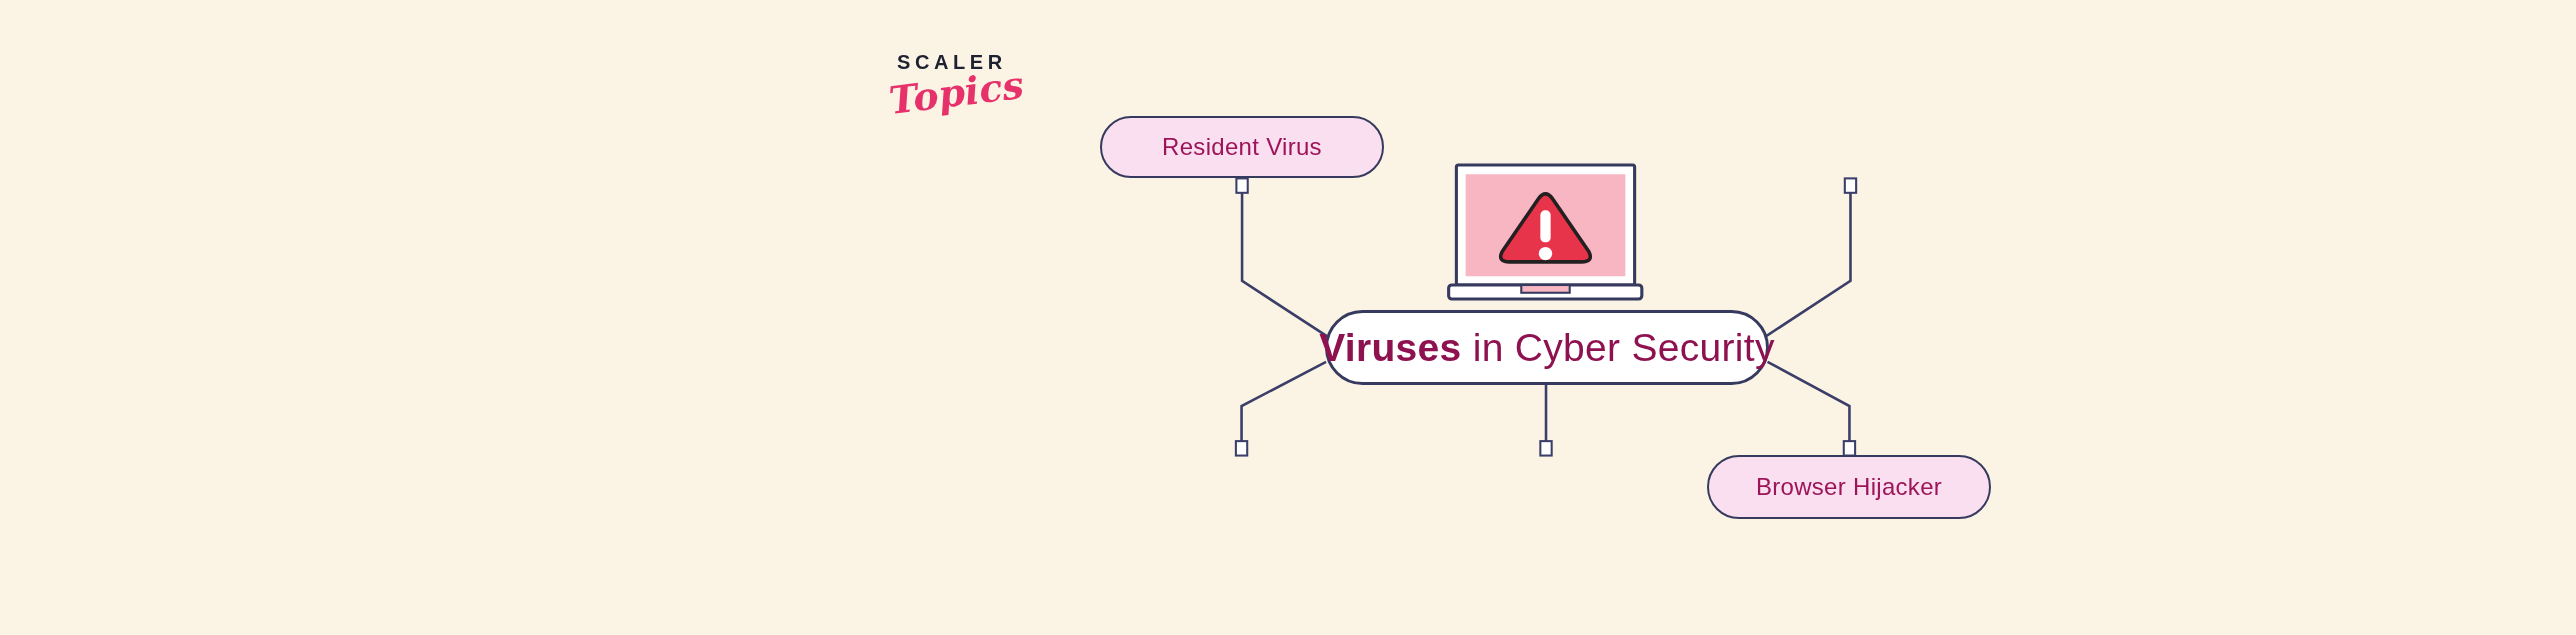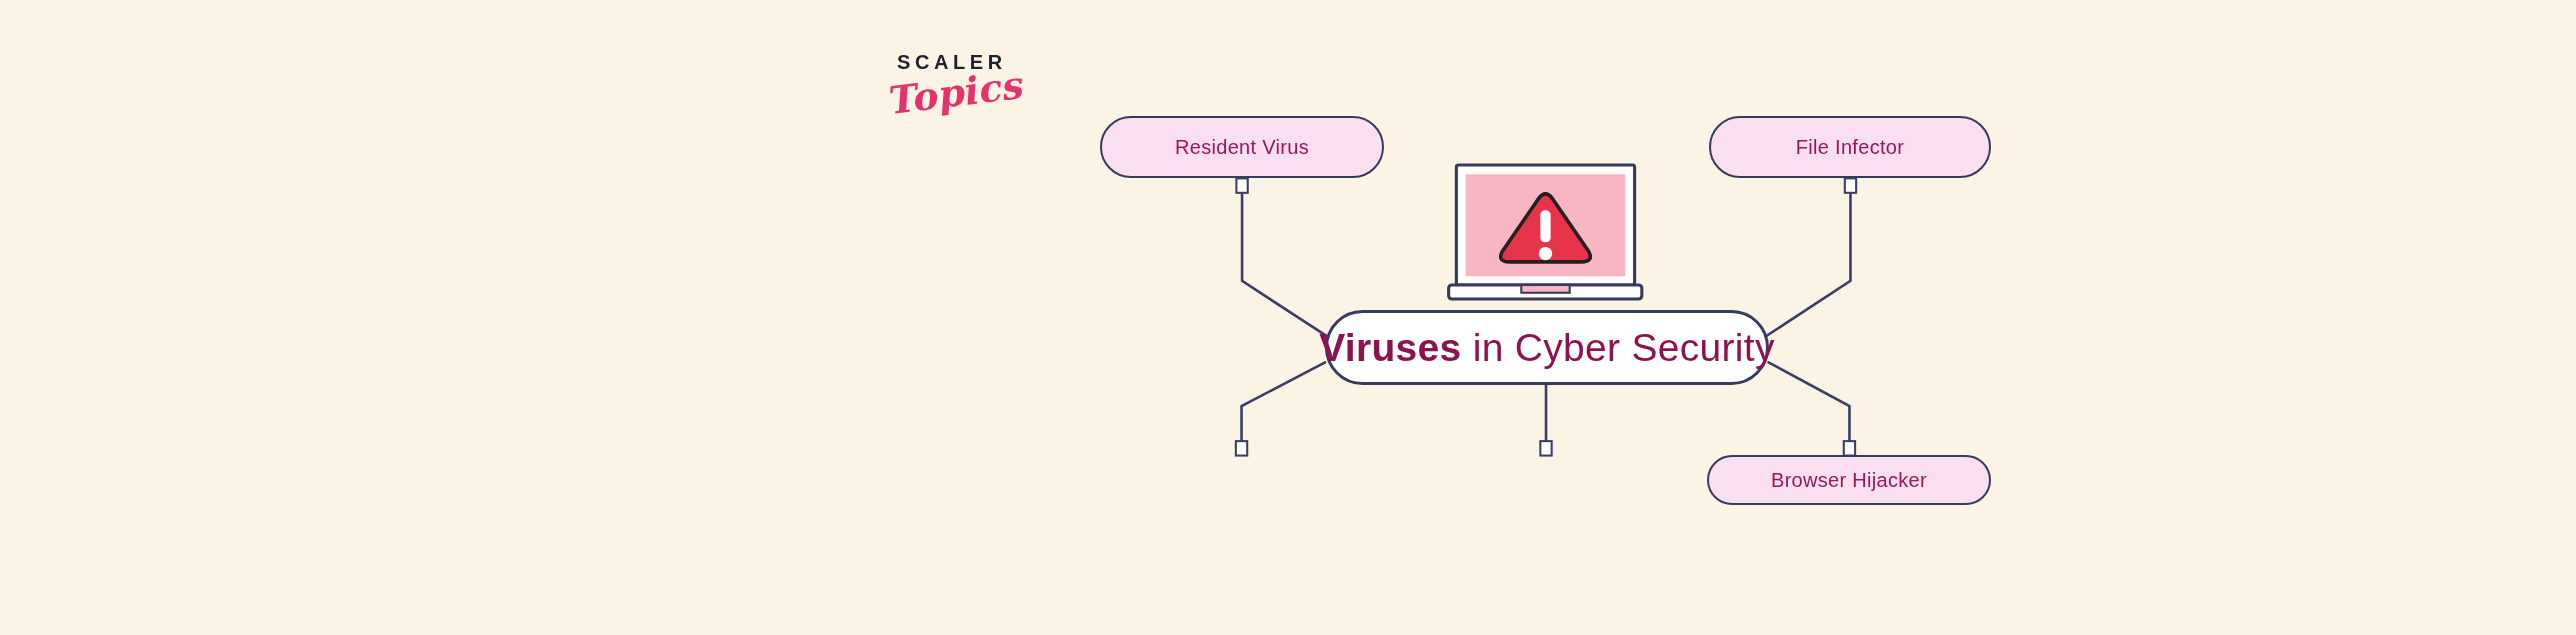--- a/index.html
+++ b/index.html
@@ -21,21 +21,21 @@
   .laptop-frame{fill:#FFFFFF;stroke:var(--node-border);stroke-width:6;}
   .laptop-screen-inner{fill:var(--laptop-screen);}
   .laptop-notch{fill:var(--laptop-screen);stroke:var(--node-border);stroke-width:4;}
   .alert-triangle{fill:var(--alert-red);stroke:var(--alert-outline);stroke-width:7;stroke-linejoin:round;}
   .alert-glyph{fill:#FFFFFF;}
   .pill{
     position:absolute;box-sizing:border-box;
     border:2.6px solid var(--node-border);border-radius:36px;
     background:var(--node-fill);color:var(--node-text);
     display:flex;align-items:center;justify-content:center;
-    font-size:20px;letter-spacing:0.3px;white-space:nowrap;
+    font-size:24px;letter-spacing:0.3px;white-space:nowrap;
   }
   .pill.central{
     background:var(--center-fill);color:var(--center-text);
     font-size:39px;border-width:3.1px;border-radius:39px;
   }
   .pill.central b{font-weight:bold;}
   .logo{position:absolute;left:897px;top:52px;}
   .logo-scaler{
     color:var(--brand-dark);font-size:20px;font-weight:800;
     letter-spacing:4.6px;line-height:1;
@@ -78,26 +78,23 @@
       <rect class="laptop-notch" x="2953" y="553" width="94" height="15"></rect>
       <path class="alert-triangle" d="M 3014 386 L 3084 488 Q 3094 508 3070 508 L 2930 508 Q 2906 508 2916 488 L 2986 386 Q 3000 366 3014 386 Z"></path>
       <rect class="alert-glyph" x="2990" y="408" width="20" height="62" rx="9"></rect>
       <circle class="alert-glyph" cx="3000" cy="492" r="13"></circle>
     </g>
   </svg>
 
   <div class="pill" style="left:1100px;top:116px;width:284px;height:62px;">
     <span>Resident Virus</span>
   </div>
-  <div class="pill" style="left:1709px;top:116px;width:282px;height:62px;">
-    <span>File Infector</span>
-  </div>
 
   <div class="pill central" style="left:1325px;top:310px;width:444px;height:75px;">
     <span><b>Viruses</b><span> in Cyber Security</span></span>
   </div>
 
-  <div class="pill" style="left:1707px;top:455px;width:284px;height:50px;">
+  <div class="pill" style="left:1707px;top:455px;width:284px;height:64px;">
     <span>Browser Hijacker</span>
   </div>
 
 </div>
 
 
 </body></html>

